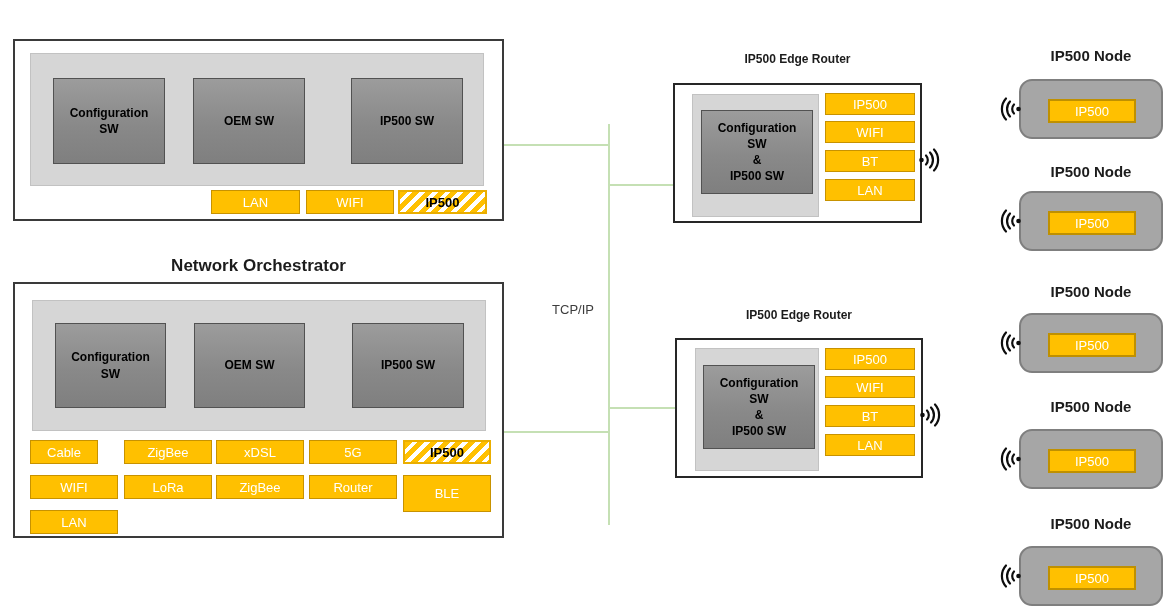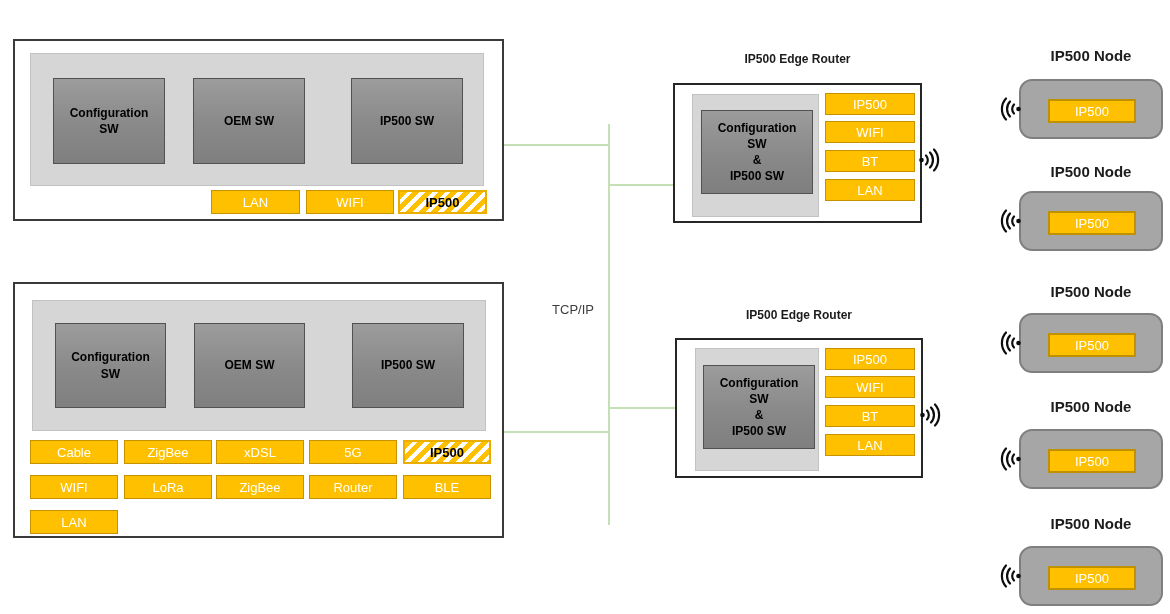--- a/index.html
+++ b/index.html
@@ -54,38 +54,39 @@
     <div class="abs panel" style="left:15px;top:12px;width:454px;height:133px;"></div>
     <div class="abs module" style="left:38px;top:37px;width:112px;height:86px;">Configuration
 SW</div>
     <div class="abs module" style="left:178px;top:37px;width:112px;height:86px;">OEM SW</div>
     <div class="abs module" style="left:336px;top:37px;width:112px;height:86px;">IP500 SW</div>
     <div class="abs pbtn" style="left:196px;top:149px;width:89px;height:24px;">LAN</div>
     <div class="abs pbtn" style="left:291px;top:149px;width:88px;height:24px;">WIFI</div>
     <div class="abs pbtn hatched" style="left:383px;top:149px;width:89px;height:24px;">IP500</div>
   </div>
 
+  <div class="abs title title-lg" style="left:13px;top:256px;width:491px;">Network Orchestrator</div>
   <div class="abs outer" style="left:13px;top:282px;width:491px;height:256px;">
     <div class="abs panel" style="left:17px;top:16px;width:454px;height:131px;"></div>
     <div class="abs module" style="left:40px;top:39px;width:111px;height:85px;">Configuration
 SW</div>
     <div class="abs module" style="left:179px;top:39px;width:111px;height:85px;">OEM SW</div>
     <div class="abs module" style="left:337px;top:39px;width:112px;height:85px;">IP500 SW</div>
 
-    <div class="abs pbtn" style="left:15px;top:156px;width:88px;height:24px;">Cable</div>
+    <div class="abs pbtn" style="left:15px;top:156px;width:68px;height:24px;">Cable</div>
     <div class="abs pbtn" style="left:109px;top:156px;width:88px;height:24px;">ZigBee</div>
     <div class="abs pbtn" style="left:201px;top:156px;width:88px;height:24px;">xDSL</div>
     <div class="abs pbtn" style="left:294px;top:156px;width:88px;height:24px;">5G</div>
     <div class="abs pbtn hatched" style="left:388px;top:156px;width:88px;height:24px;">IP500</div>
 
     <div class="abs pbtn" style="left:15px;top:191px;width:88px;height:24px;">WIFI</div>
     <div class="abs pbtn" style="left:109px;top:191px;width:88px;height:24px;">LoRa</div>
     <div class="abs pbtn" style="left:201px;top:191px;width:88px;height:24px;">ZigBee</div>
     <div class="abs pbtn" style="left:294px;top:191px;width:88px;height:24px;">Router</div>
-    <div class="abs pbtn" style="left:388px;top:191px;width:88px;height:24px;">BLE</div>
+    <div class="abs pbtn" style="left:388px;top:191px;width:88px;height:37px;">BLE</div>
 
     <div class="abs pbtn" style="left:15px;top:226px;width:88px;height:24px;">LAN</div>
   </div>
 
   <div class="abs title title-md" style="left:673px;top:52px;width:249px;">IP500 Edge Router</div>
   <div class="abs outer-dark" style="left:673px;top:83px;width:249px;height:140px;">
     <div class="abs panel" style="left:17px;top:9px;width:127px;height:123px;"></div>
     <div class="abs module" style="left:26px;top:25px;width:112px;height:84px;">Configuration
 SW
 &amp;

